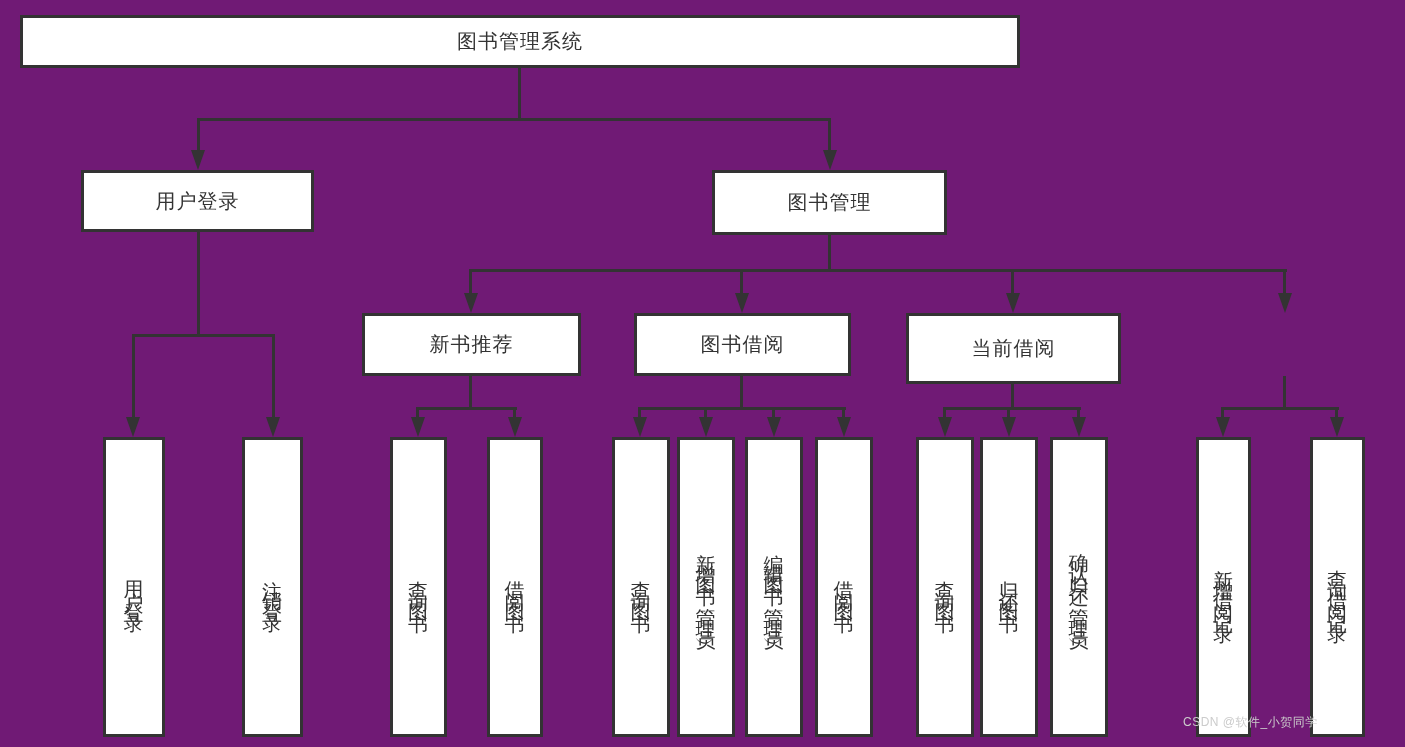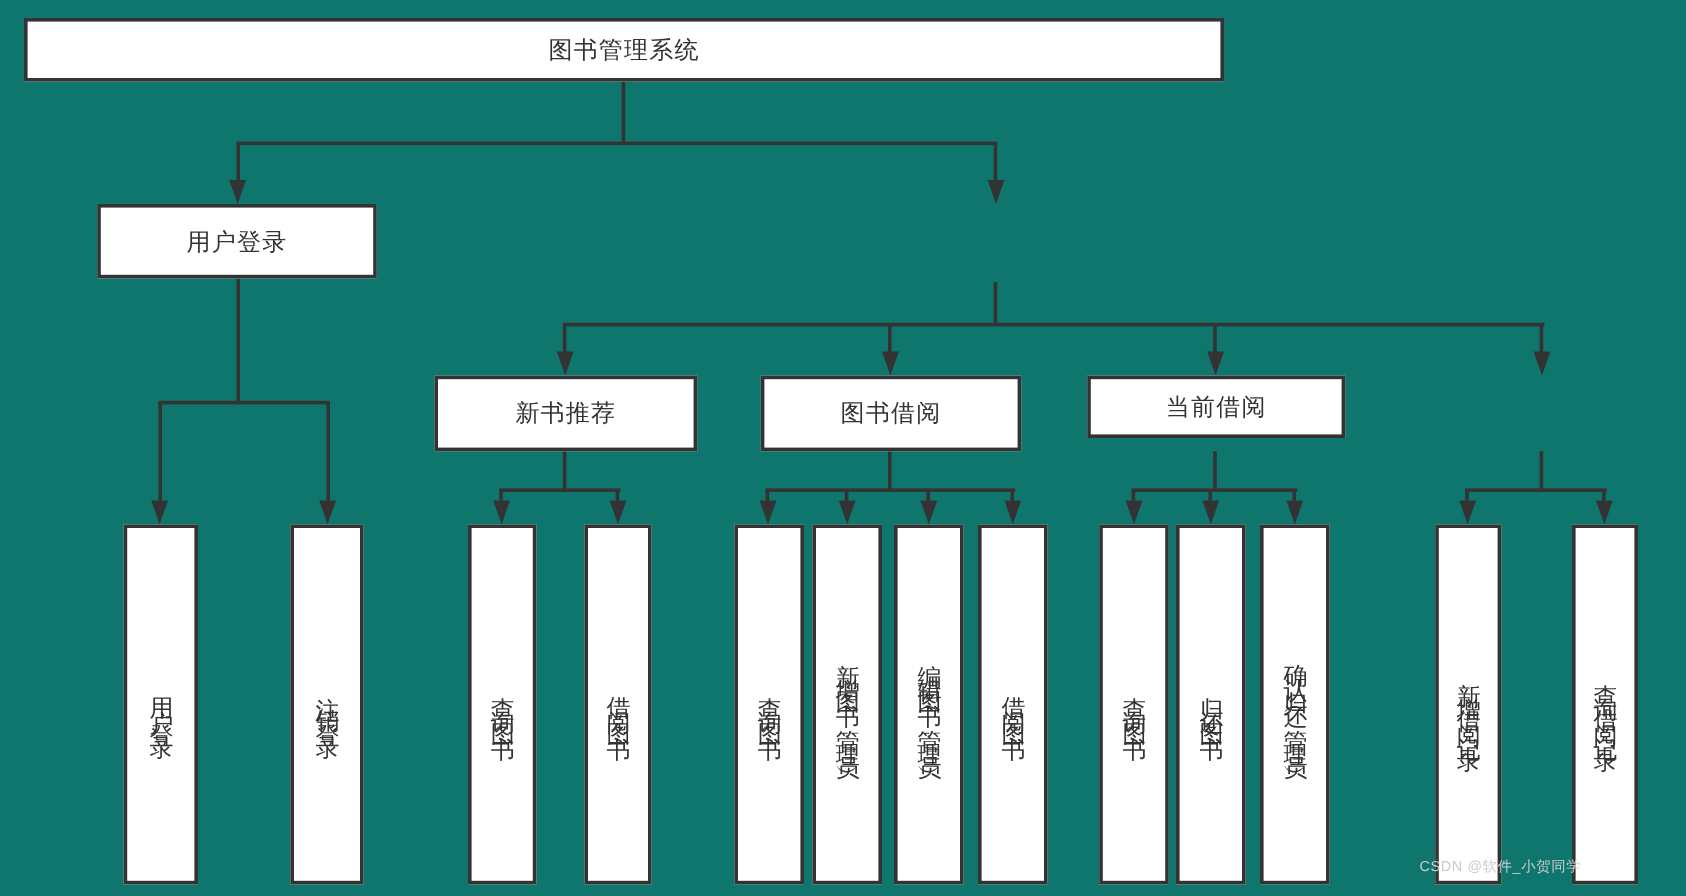--- a/index.html
+++ b/index.html
@@ -1,17 +1,17 @@
 <!DOCTYPE html>
 <html><head>
 <meta charset="utf-8">
 <style>
   html,body{margin:0;padding:0;background:#ffffff;}
   .canvas{
-    position:relative;width:1405px;height:747px;background:#0f766e;
+    position:relative;width:1405px;height:747px;background:#701a75;
     font-family:"Liberation Sans","DejaVu Sans",sans-serif;color:#333333;overflow:hidden;
   }
   .box{
     position:absolute;box-sizing:border-box;border:3px solid #333333;background:#ffffff;
     display:flex;align-items:center;justify-content:center;z-index:2;
   }
   .hlabel{font-size:20px;letter-spacing:1px;white-space:nowrap;}
   .vbox .vlabel{
     writing-mode:vertical-rl;text-orientation:mixed;
     font-size:20px;line-height:1;letter-spacing:11px;white-space:nowrap;
@@ -92,28 +92,31 @@
   <div class="vline" style="left:1335px;top:408px;height:13px"></div>
   <div class="arr" style="left:1330px;top:417px"></div>
 
   <div class="box" style="left:20px;top:15px;width:1000px;height:53px">
     <span class="hlabel">图书管理系统</span>
   </div>
 
   <div class="box" style="left:81px;top:170px;width:233px;height:62px">
     <span class="hlabel">用户登录</span>
   </div>
+  <div class="box" style="left:712px;top:170px;width:235px;height:65px">
+    <span class="hlabel">图书管理</span>
+  </div>
 
   <div class="box" style="left:362px;top:313px;width:219px;height:63px">
     <span class="hlabel">新书推荐</span>
   </div>
   <div class="box" style="left:634px;top:313px;width:217px;height:63px">
     <span class="hlabel">图书借阅</span>
   </div>
-  <div class="box" style="left:906px;top:313px;width:215px;height:52px">
+  <div class="box" style="left:906px;top:313px;width:215px;height:71px">
     <span class="hlabel">当前借阅</span>
   </div>
 
   <div class="box vbox" style="left:103px;top:437px;width:62px;height:300px">
     <span class="vlabel">用户登录</span>
   </div>
   <div class="box vbox" style="left:242px;top:437px;width:61px;height:300px">
     <span class="vlabel">注销登录</span>
   </div>
 

